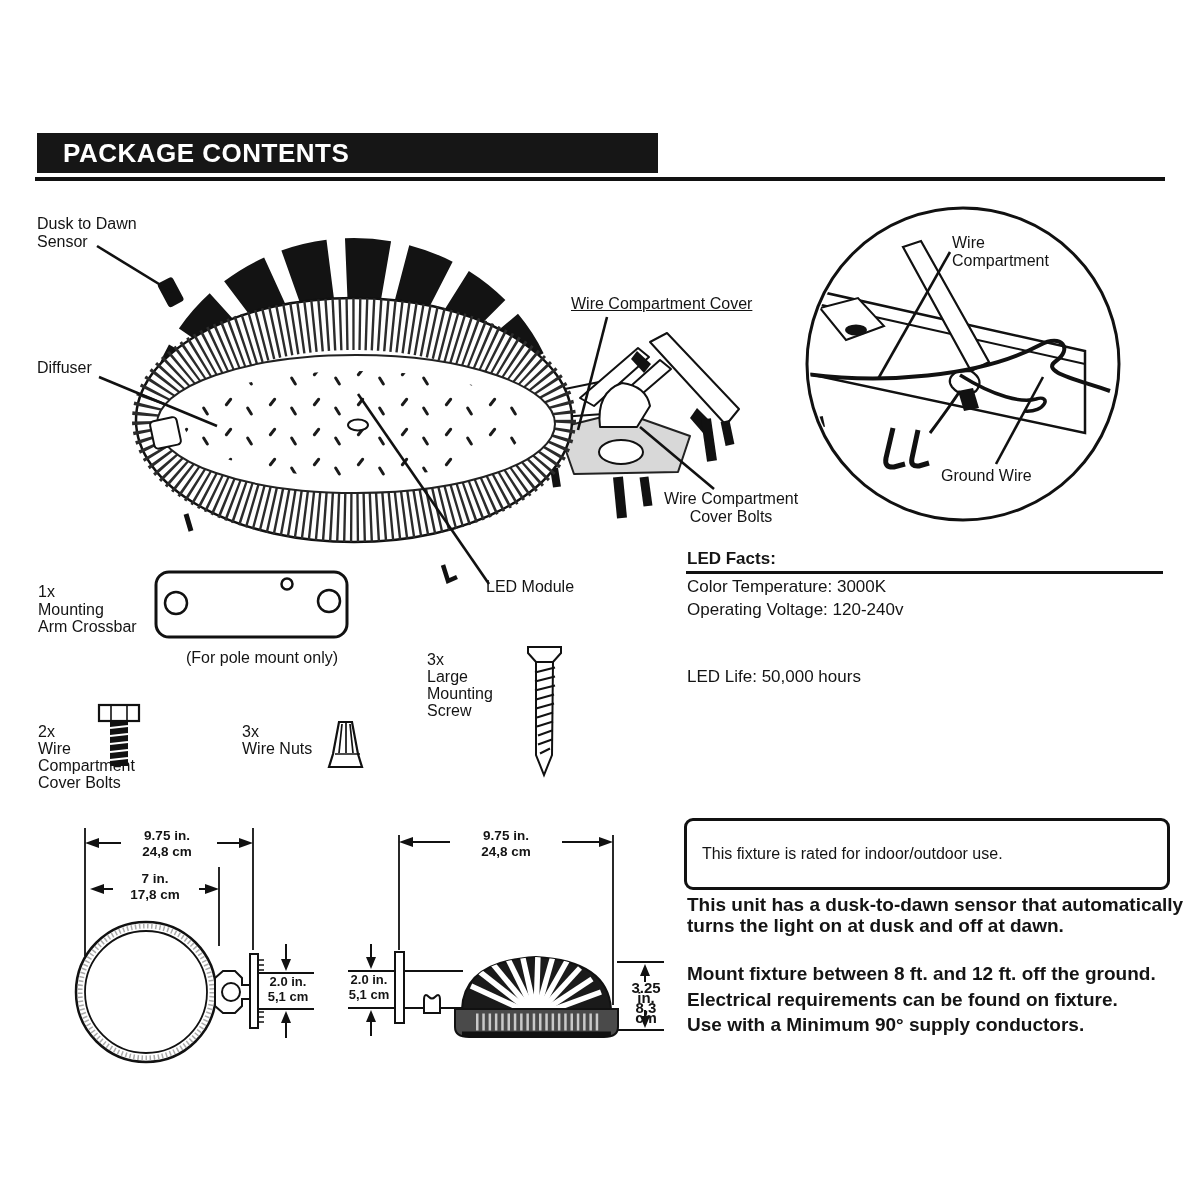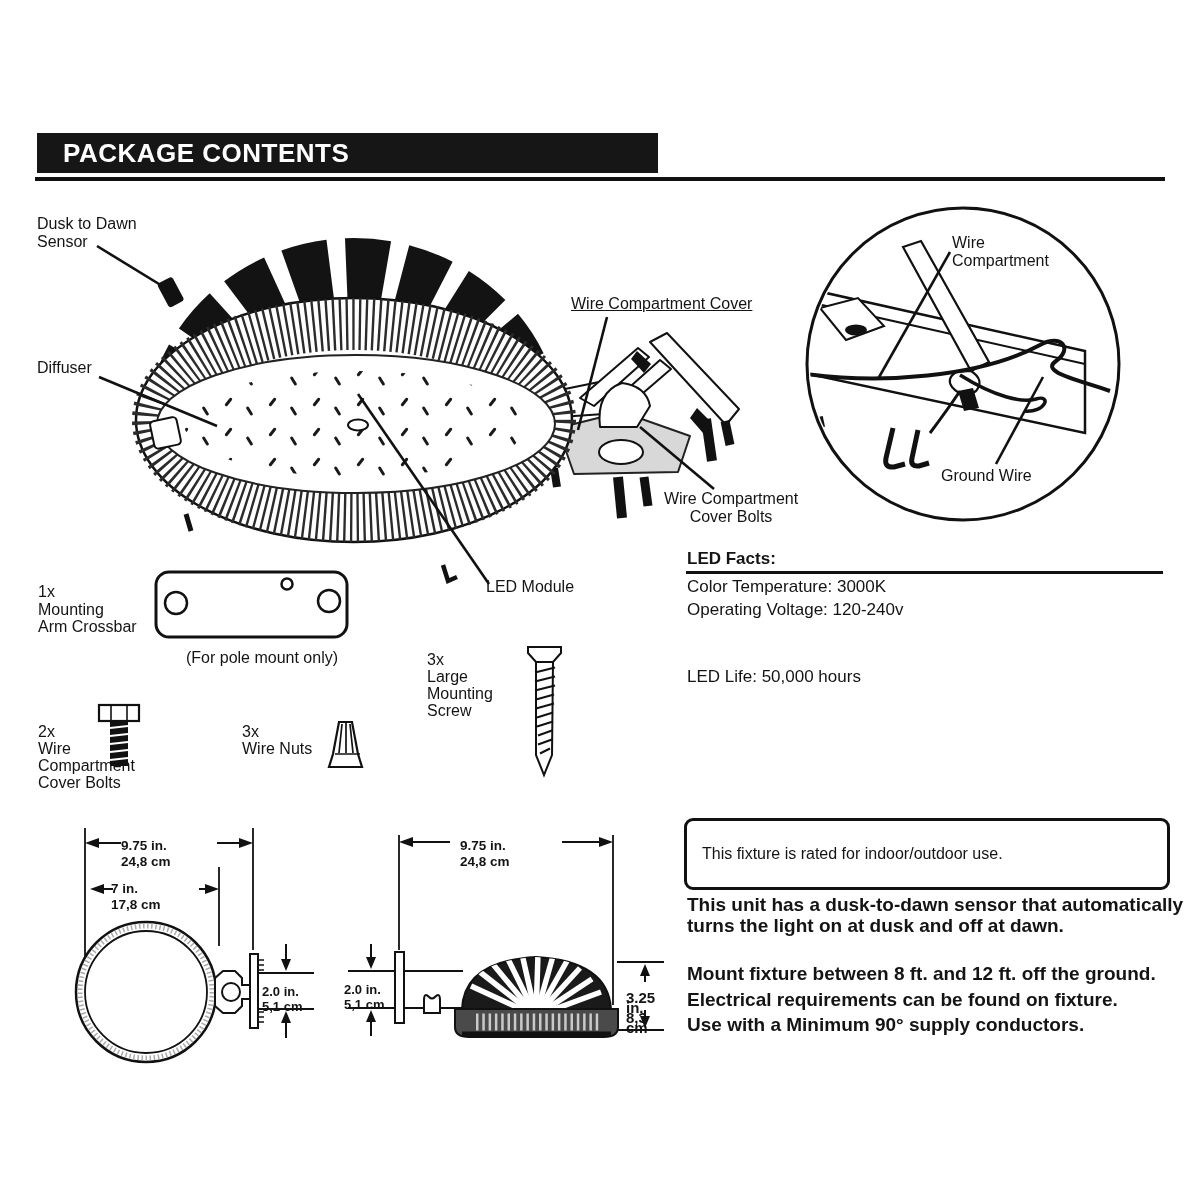--- a/index.html
+++ b/index.html
@@ -1,21 +1,21 @@
 <!DOCTYPE html>
 <html><head>
 <meta charset="utf-8">
 <style>
   html,body{margin:0;padding:0;background:#fff;}
   body{width:1200px;height:1200px;position:relative;font-family:"Liberation Sans",sans-serif;color:#141414;overflow:hidden;}
   svg{position:absolute;left:0;top:0;}
   .lbl{position:absolute;font-size:16px;line-height:17.5px;white-space:pre-line;}
   .lbl-c{text-align:center;}
   .nowrap{white-space:nowrap;text-decoration:underline;}
-  .dim{position:absolute;font-size:13.5px;font-weight:bold;line-height:16px;white-space:pre-line;margin-top:10px;}
+  .dim{position:absolute;font-size:13.5px;font-weight:bold;line-height:16px;text-align:center;white-space:pre-line;}
   .dim-sm{font-size:13px;line-height:15px;}
   .dim-xs{font-size:15px;line-height:10px;}
   .header-bar{position:absolute;left:37px;top:133px;width:621px;height:40px;background:#161616;}
   .header-bar span{display:block;padding-left:26px;line-height:40px;color:#fff;font-size:26px;font-weight:bold;letter-spacing:.5px;}
   .rule{position:absolute;left:35px;top:177px;width:1130px;height:4px;background:#111;}
   .facts-head{position:absolute;left:687px;top:549px;font-size:17px;font-weight:bold;}
   .facts-underline{position:absolute;left:686px;top:571px;width:477px;height:2.5px;background:#111;}
   .facts-line{position:absolute;left:687px;font-size:17px;}
   .note-box{position:absolute;left:684px;top:818px;width:486px;height:72px;border:3.5px solid #111;border-radius:9px;display:flex;align-items:center;box-sizing:border-box;}
   .note-box span{padding-left:15px;font-size:16px;}

